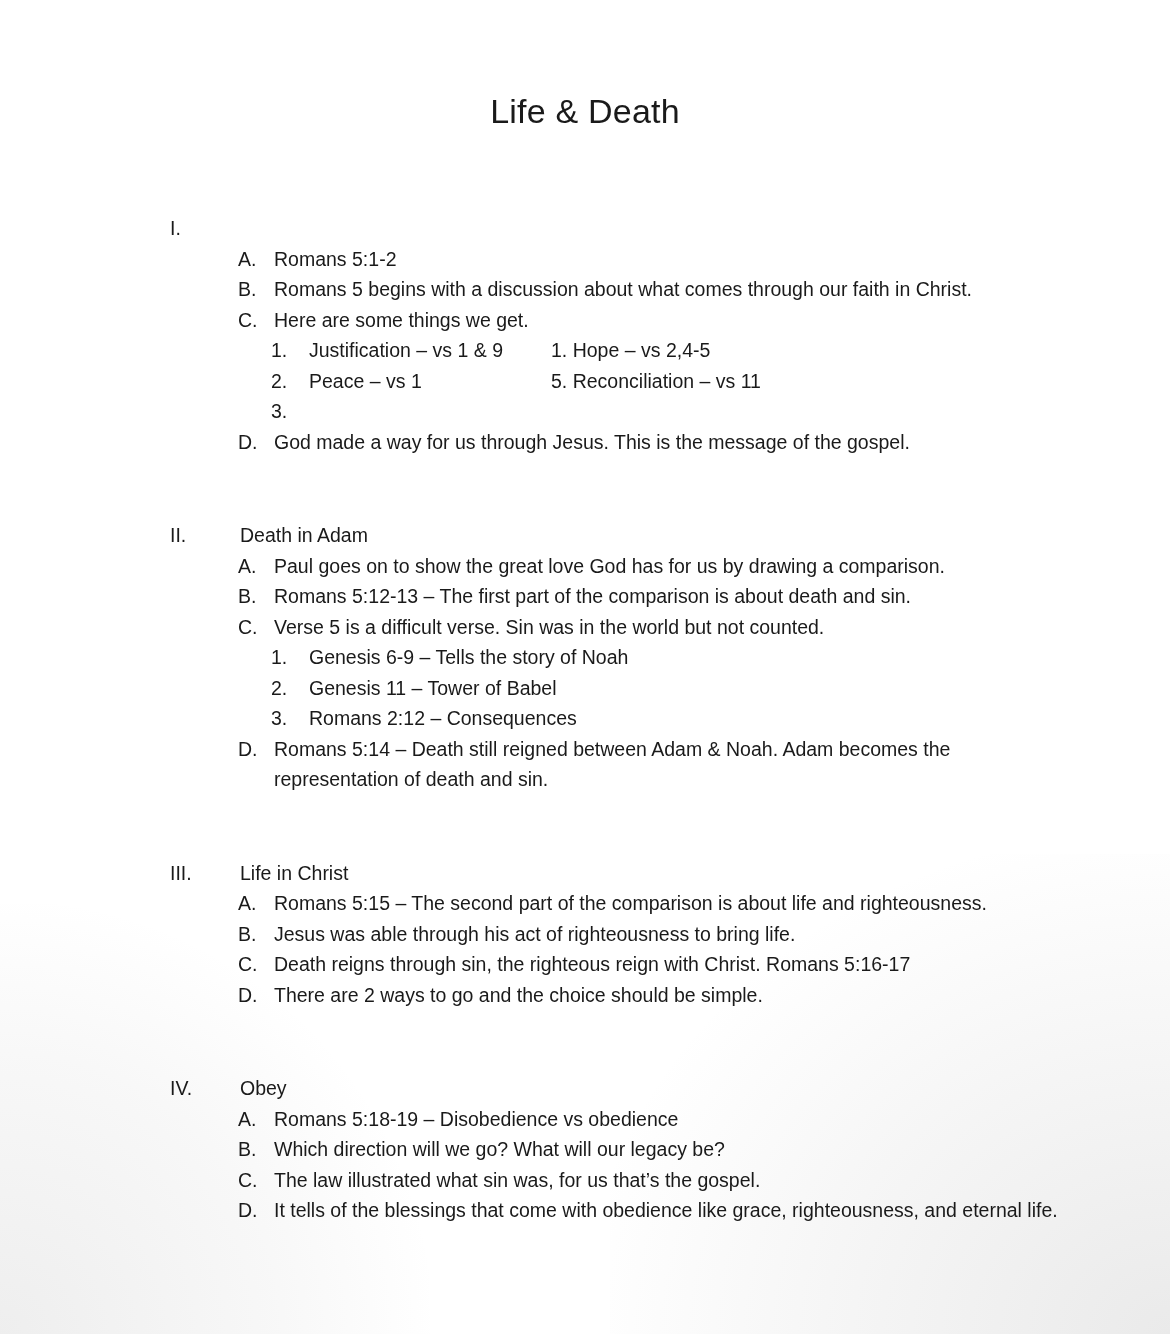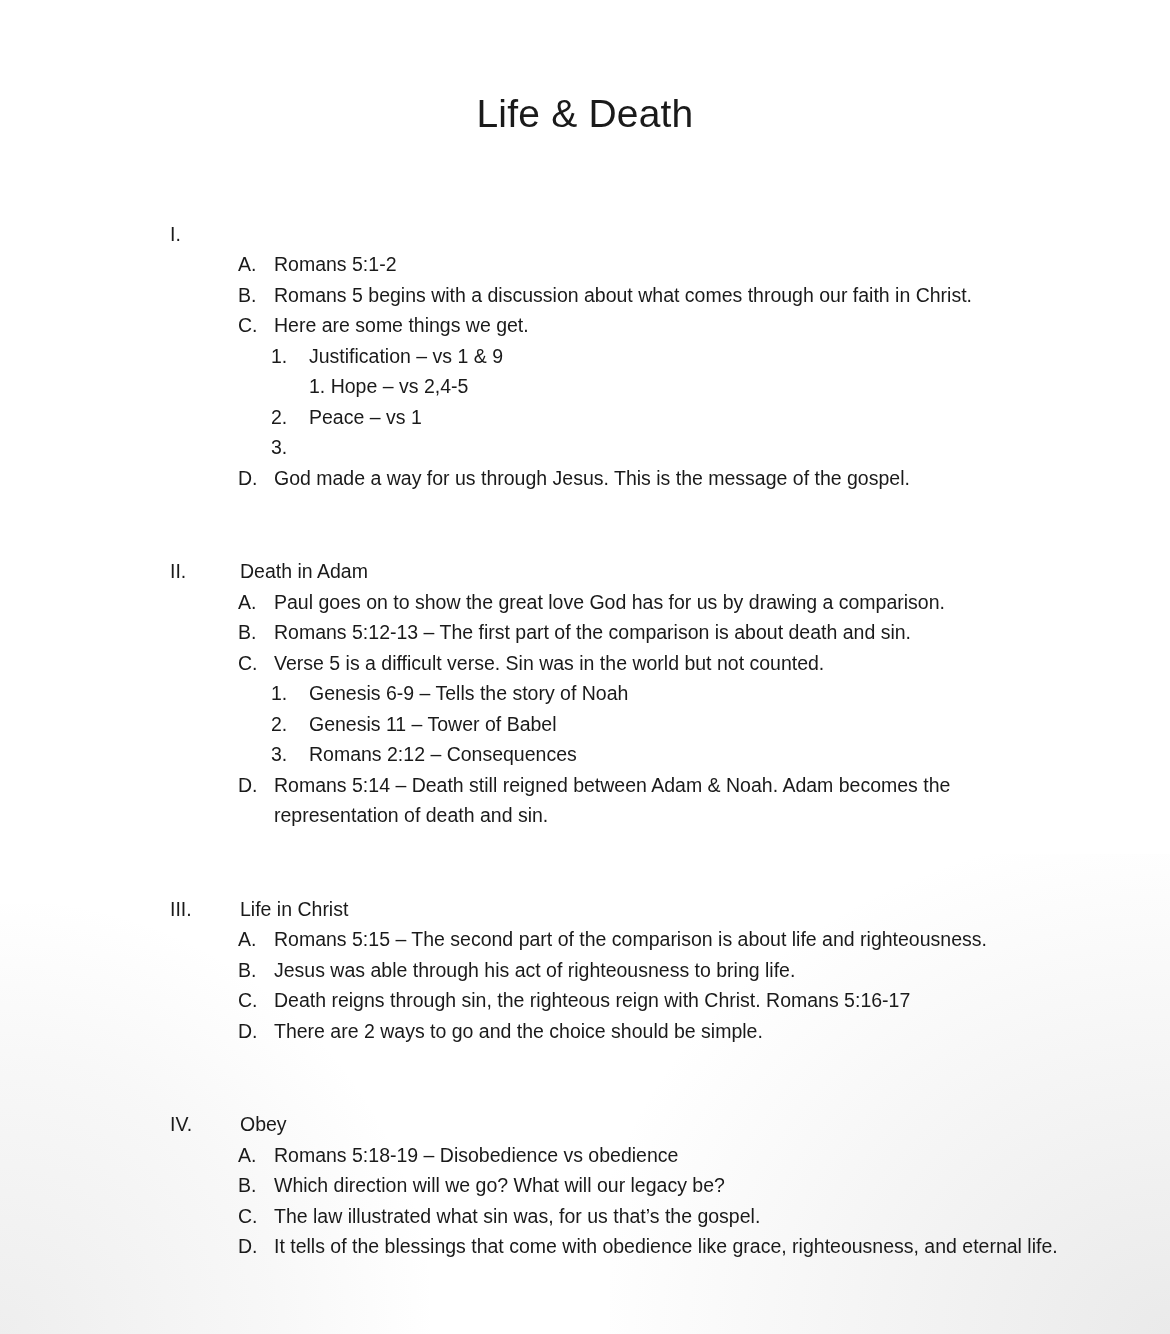--- a/index.html
+++ b/index.html
@@ -43,21 +43,21 @@
     z-index: 0;
   }
 
   .content {
     position: relative;
     z-index: 1;
   }
 
   .doc-title {
     text-align: center;
-    font-size: 39px;
+    font-size: 34px;
     font-weight: 400;
     line-height: 1.15;
     margin: 0;
     padding-top: 92px;
     letter-spacing: 0.2px;
   }
 
   .outline {
     margin: 0;
     padding: 0;
@@ -117,21 +117,20 @@
     width: 38px;
   }
   .row.lvl3 > .row-text {
     max-width: 760px;
   }
 
   
   .row.lvl3.split > .row-text {
     display: flex;
     max-width: 760px;
-    flex-direction: column;
   }
   .split-left {
     flex: 0 0 auto;
     width: 242px;
   }
   .split-right {
     flex: 1 1 auto;
   }
   .split-right.empty {
     visibility: hidden;
@@ -169,20 +168,21 @@
           <span class="marker">1.</span>
           <span class="row-text">
             <span class="split-left">Justification – vs 1 &amp; 9</span>
             <span class="split-right">1. Hope – vs 2,4-5</span>
           </span>
         </div>
         <div class="row lvl3 split">
           <span class="marker">2.</span>
           <span class="row-text">
             <span class="split-left">Peace – vs 1</span>
+            <span class="split-right">5. Reconciliation – vs 11</span>
           </span>
         </div>
         <div class="row lvl3 split">
           <span class="marker">3.</span>
         </div>
 
         <div class="row lvl2">
           <span class="marker">D.</span>
           <span class="row-text">God made a way for us through Jesus. This is the message of the gospel.</span>
         </div>

